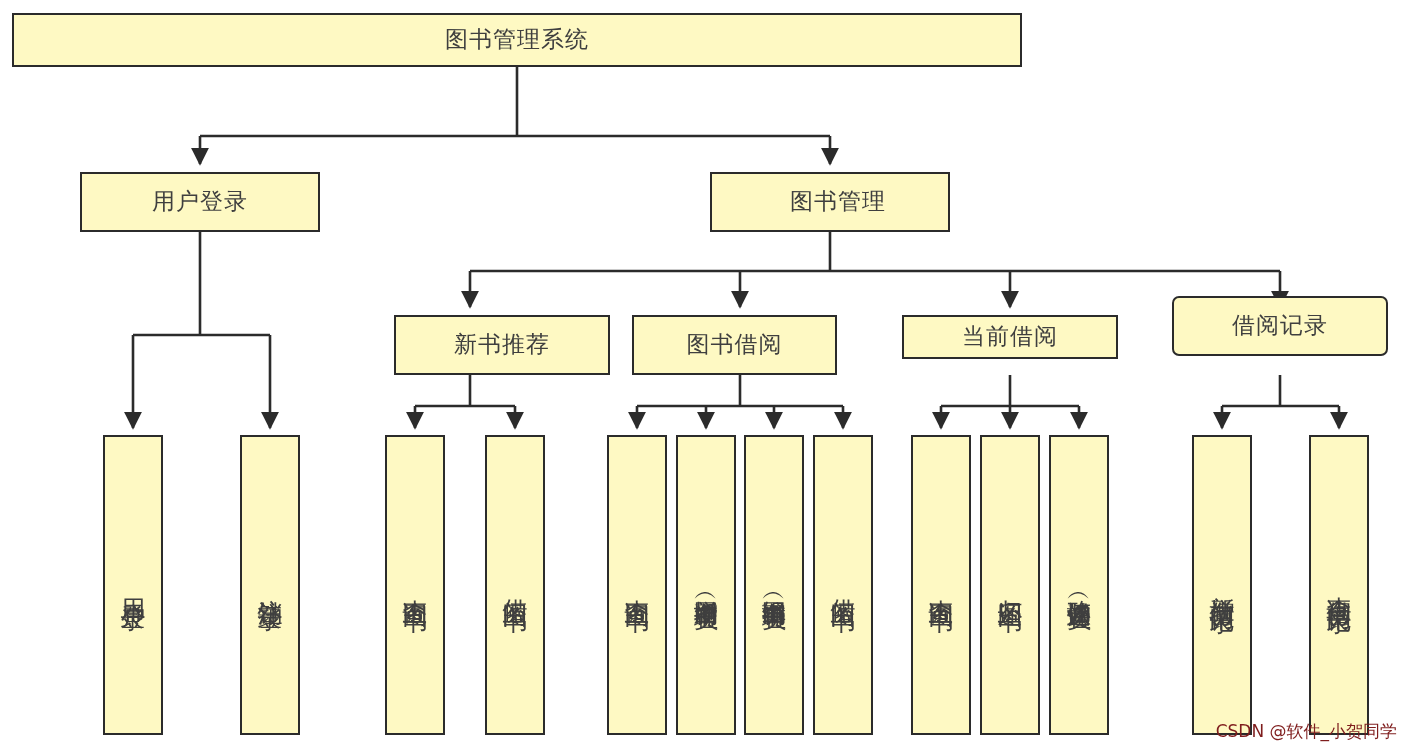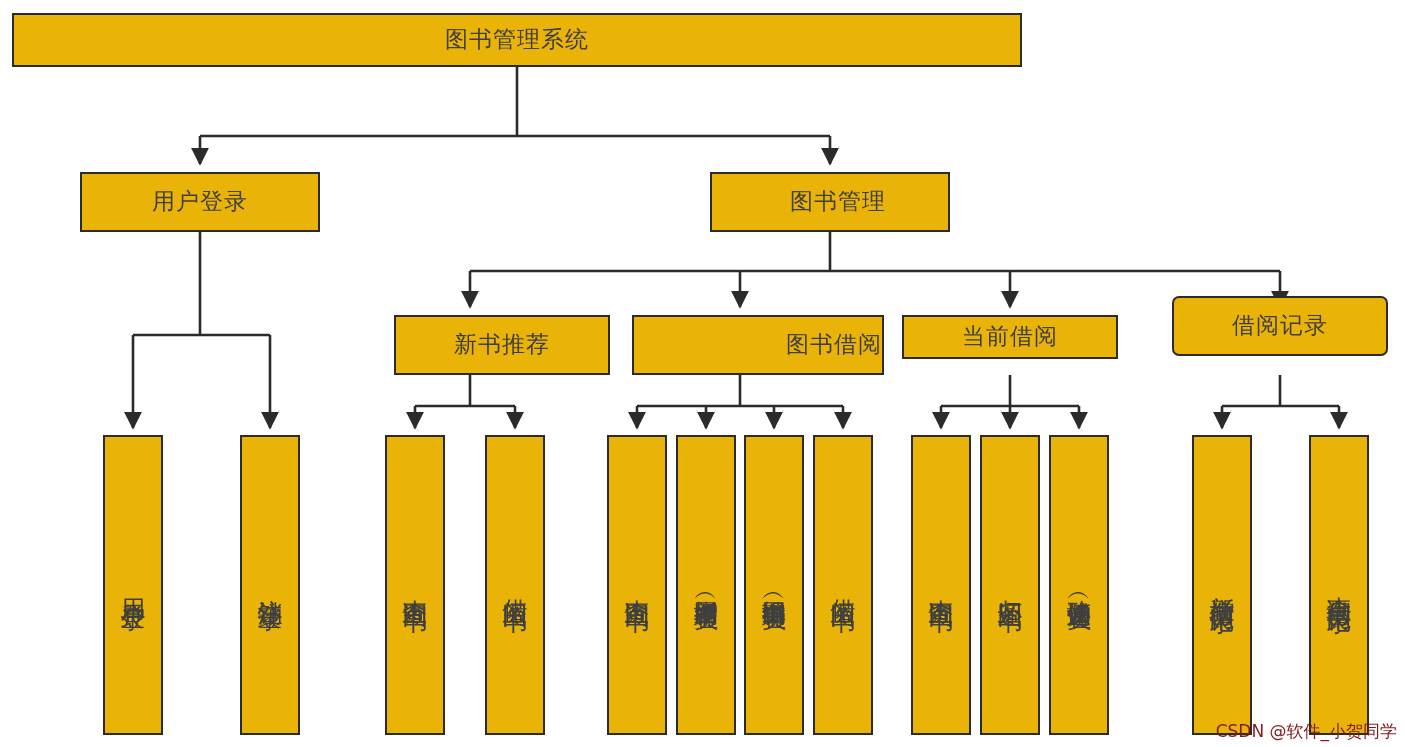--- a/index.html
+++ b/index.html
@@ -9,21 +9,21 @@
     font-family:"DejaVu Sans","Liberation Sans",sans-serif;
     overflow:hidden;
   }
   #canvas{position:relative;width:1405px;height:747px;}
   svg#wires{position:absolute;left:0;top:0;width:1405px;height:747px;pointer-events:none;}
 
   .node{
     position:absolute;
     box-sizing:border-box;
     border:2px solid #2b2b2b;
-    background:#eab308;
+    background:#fef9c3;
     display:flex;
     align-items:center;
     justify-content:center;
     color:#3a3a3a;
     z-index:2;
   }
   .node .lbl{
     display:block;
     text-align:center;
     line-height:1.12;
@@ -116,21 +116,21 @@
   <div class="node h" style="left:80px;top:172px;width:240px;height:60px;">
     <span class="lbl">用户登录</span>
   </div>
   <div class="node h" style="left:710px;top:172px;width:240px;height:60px;padding-left:16px;">
     <span class="lbl">图书管理</span>
   </div>
 
   <div class="node h" style="left:362px;top:315px;width:216px;height:60px;margin-left:32px;">
     <span class="lbl">新书推荐</span>
   </div>
-  <div class="node h" style="left:632px;top:315px;width:252px;height:60px;justify-content:flex-end;">
+  <div class="node h" style="left:632px;top:315px;width:205px;height:60px;">
     <span class="lbl">图书借阅</span>
   </div>
   <div class="node h" style="left:902px;top:315px;width:216px;height:44px;">
     <span class="lbl">当前借阅</span>
   </div>
   <div class="node h" style="left:1172px;top:296px;width:216px;height:60px;border-radius:7px;">
     <span class="lbl">借阅记录</span>
   </div>
 
   <div class="node v" style="left:103px;top:435px;width:60px;height:300px;">

